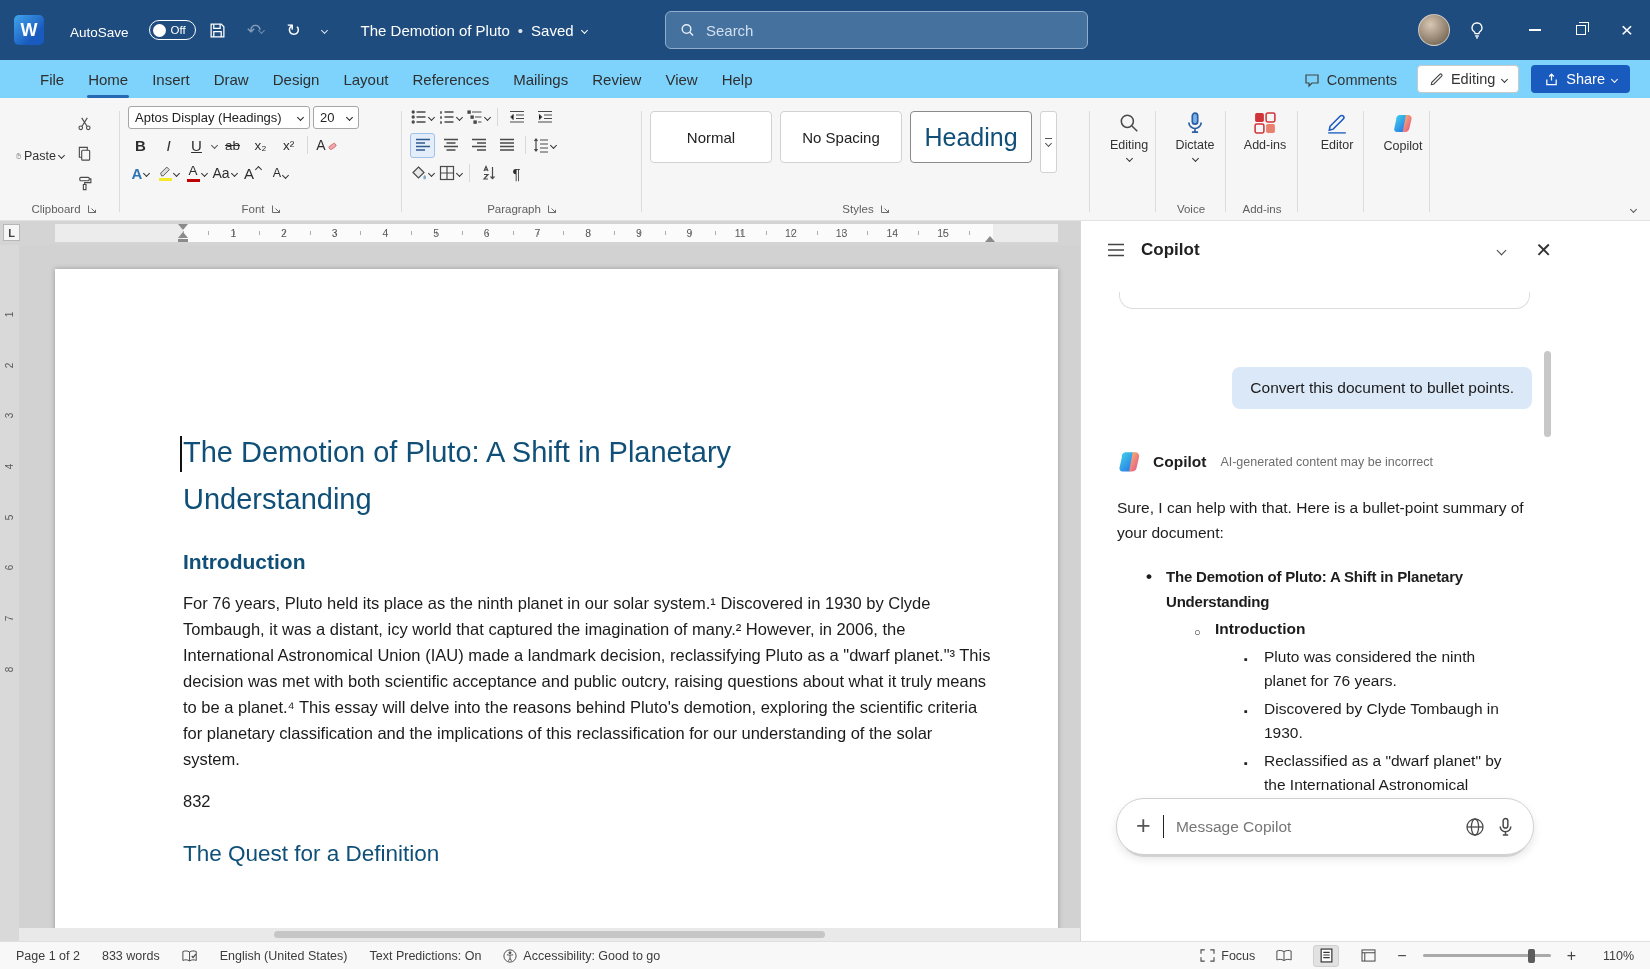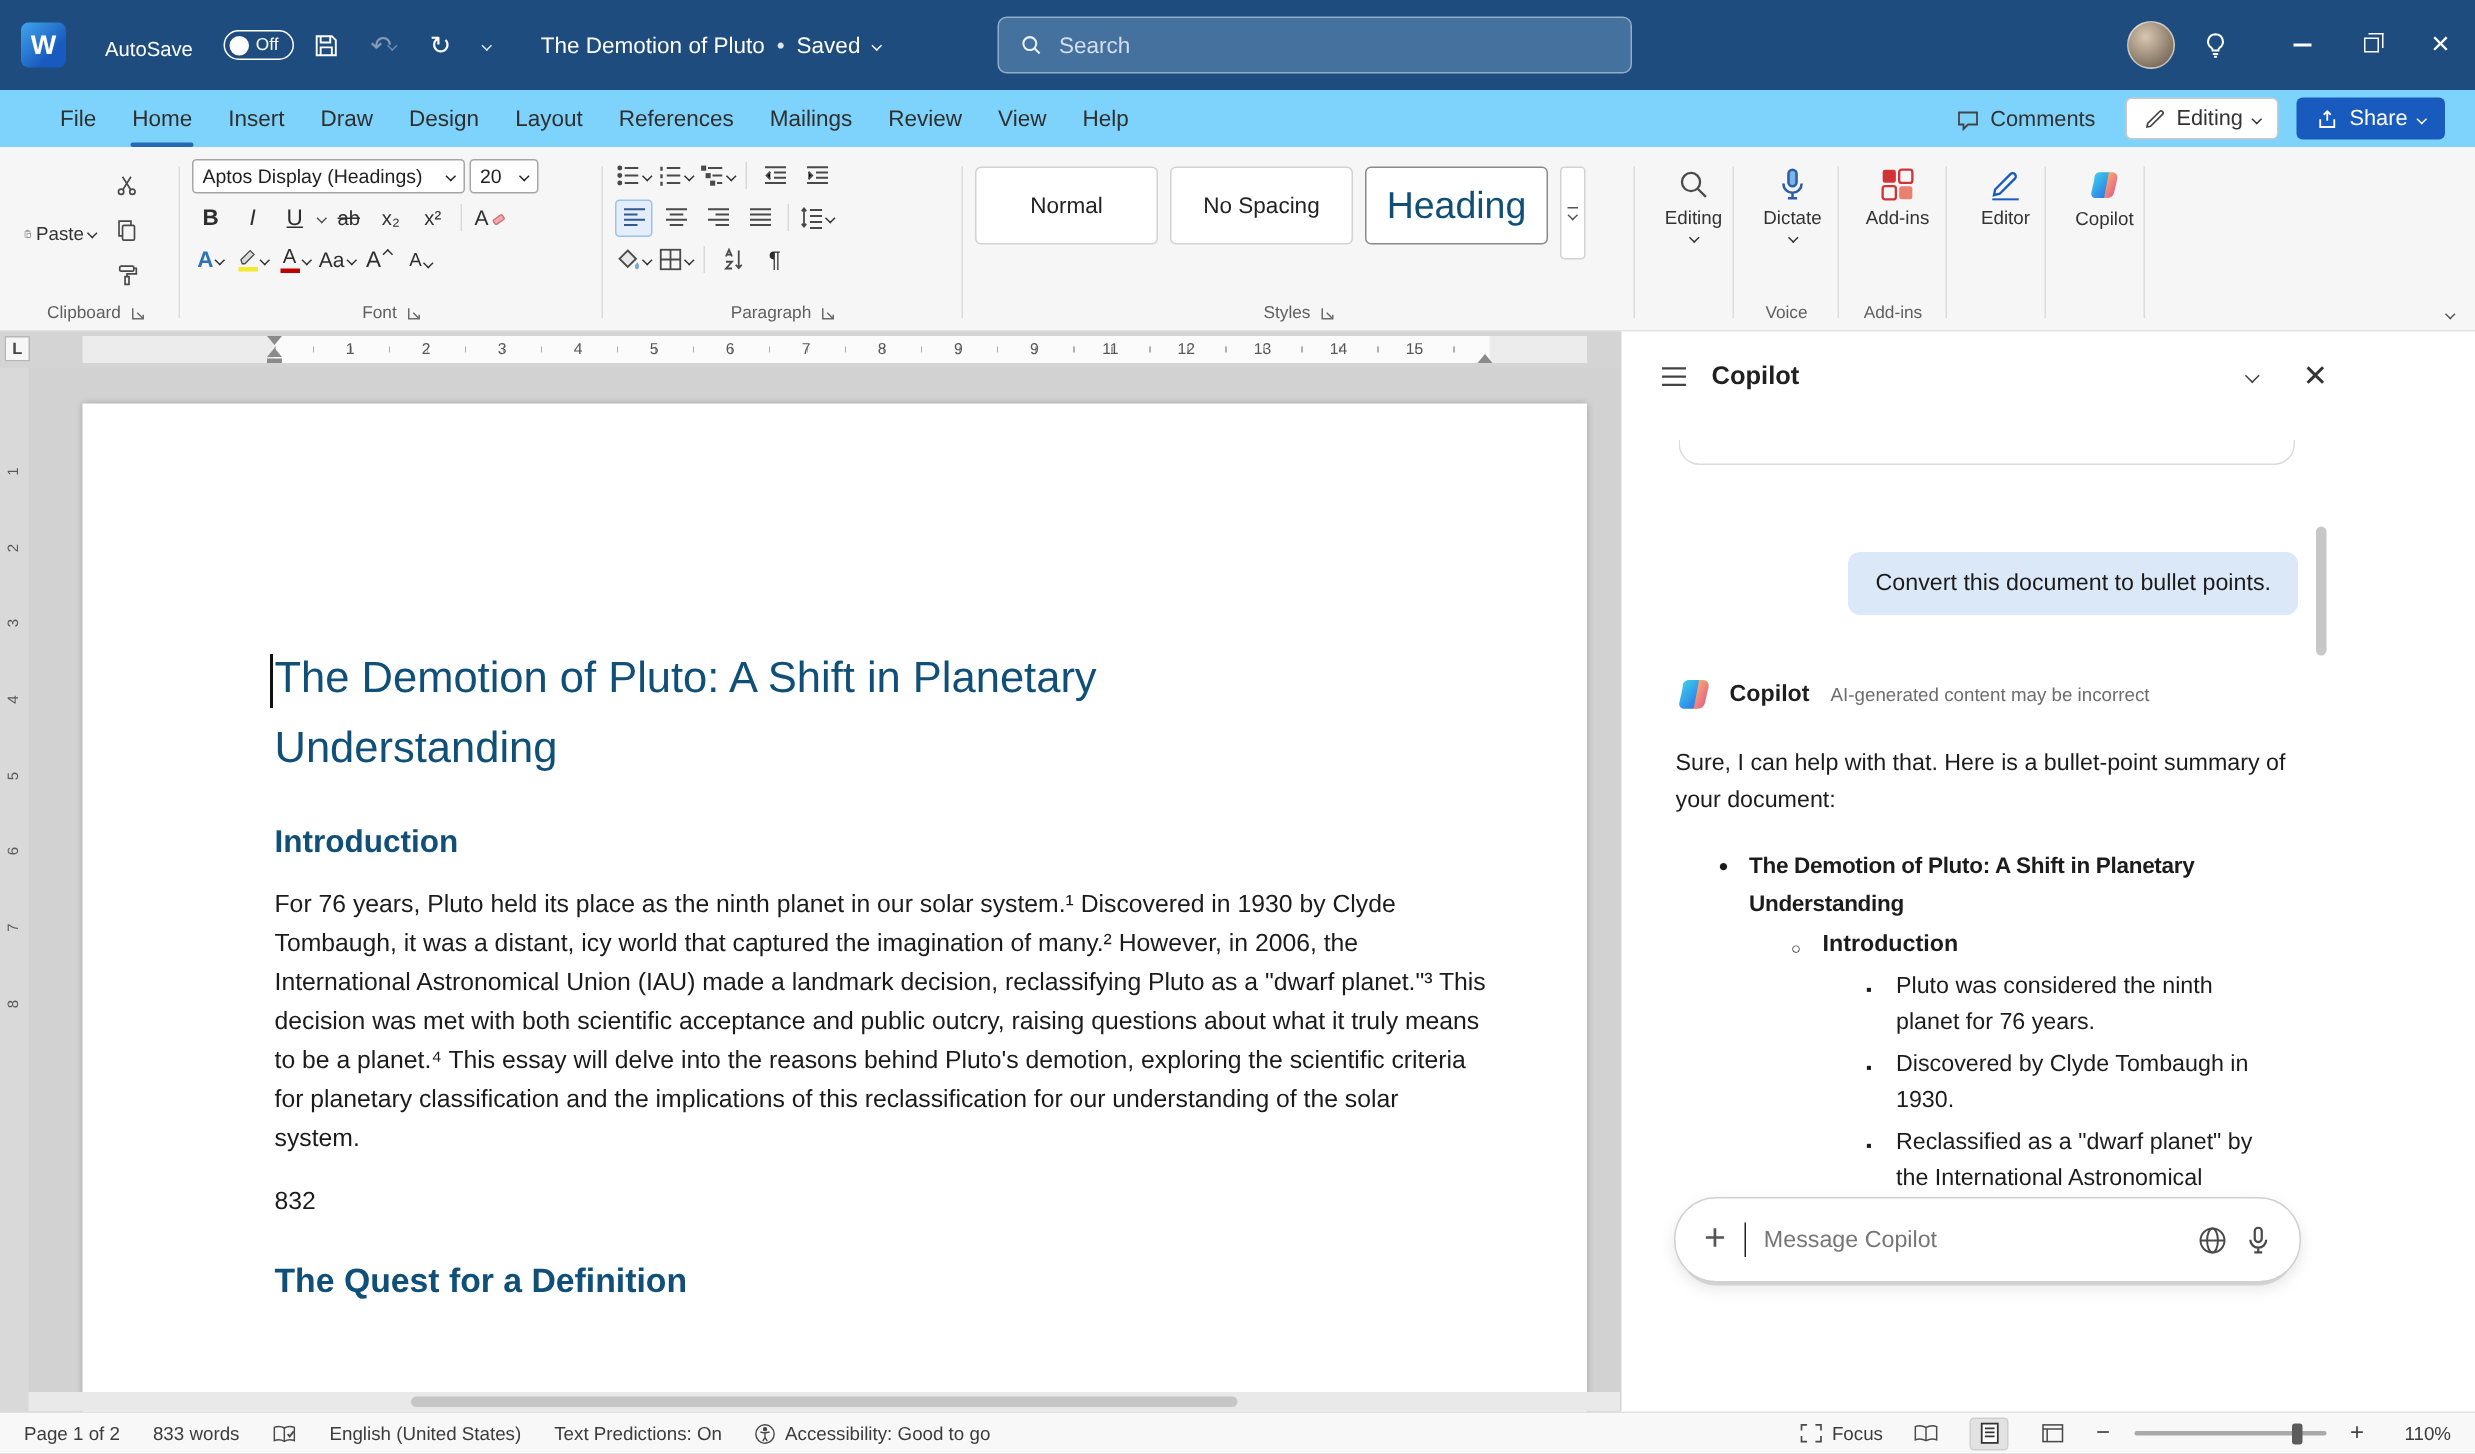--- a/index.html
+++ b/index.html
@@ -84,21 +84,21 @@
   .ind.right{left:985px;bottom:3px;border-left:5px solid transparent;border-right:5px solid transparent;border-bottom:6px solid #8b8b8b}
   .canvas{flex:1;position:relative;background:#d2d2d2;overflow:hidden}
   .ruler-v{position:absolute;left:0;top:0;bottom:0;width:19px;background:#d9d9d9}
   .vnums{position:absolute;top:44px;left:0;width:19px;display:flex;flex-direction:column}
   .vnums span{height:50.7px;display:flex;align-items:center;justify-content:center;font-size:10px;color:#5a5a5a;transform:rotate(-90deg)}
   .page{position:absolute;left:55px;top:24px;width:1003px;height:1200px;background:#fff;box-shadow:0 0 5px rgba(0,0,0,.28);padding:160px 66px 0 128px}
   .doc-title{position:relative;font-size:29px;line-height:47px;color:#0f4f78;font-weight:400;max-width:648px}
   .caret-doc{position:absolute;left:-3px;top:7px;width:1.5px;height:36px;background:#111}
   .doc-h2{font-size:21px;color:#0f4f78;font-weight:600;margin-top:27px}
   .doc-p{font-size:16.5px;line-height:26px;color:#1b1b1b;margin-top:16px}
-  .doc-h2b{font-size:22.5px;color:#0f4f78;font-weight:700;margin-top:27px}
+  .doc-h2b{font-size:22.5px;color:#0f4f78;font-weight:400;margin-top:27px}
   .hscroll{position:absolute;left:19px;right:0;bottom:0;height:13px;background:#e9e9e9}
   .hthumb{position:absolute;left:24%;width:52%;top:3px;bottom:3px;border-radius:4px;background:#c6c6c6}
 
   
   .copilot-panel{flex:1;background:#fff;border-left:1px solid #d6d6d6;position:relative;display:flex;flex-direction:column;min-width:0}
   .cp-header{display:flex;align-items:center;gap:16px;padding:17px 98px 10px 26px}
   .cp-title{font-size:17px;font-weight:700;color:#212121}
   .cp-hctrl{margin-left:auto;display:flex;align-items:center;gap:30px;color:#444}
   .cp-close{font-size:20px;font-weight:300;color:#333}
   .cp-body{flex:1;position:relative;padding:2px 118px 0 36px;overflow:hidden;font-size:15.5px;color:#1c1c1c}

